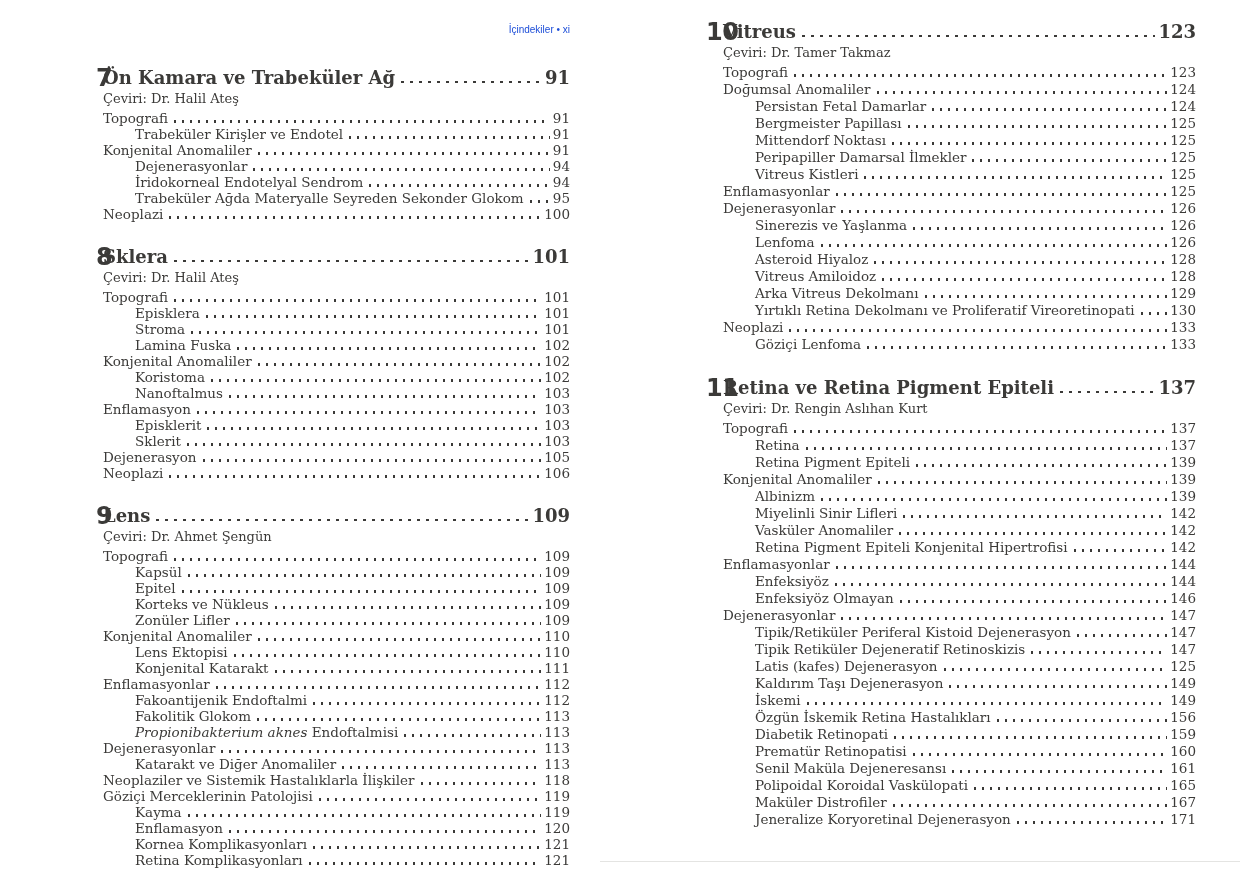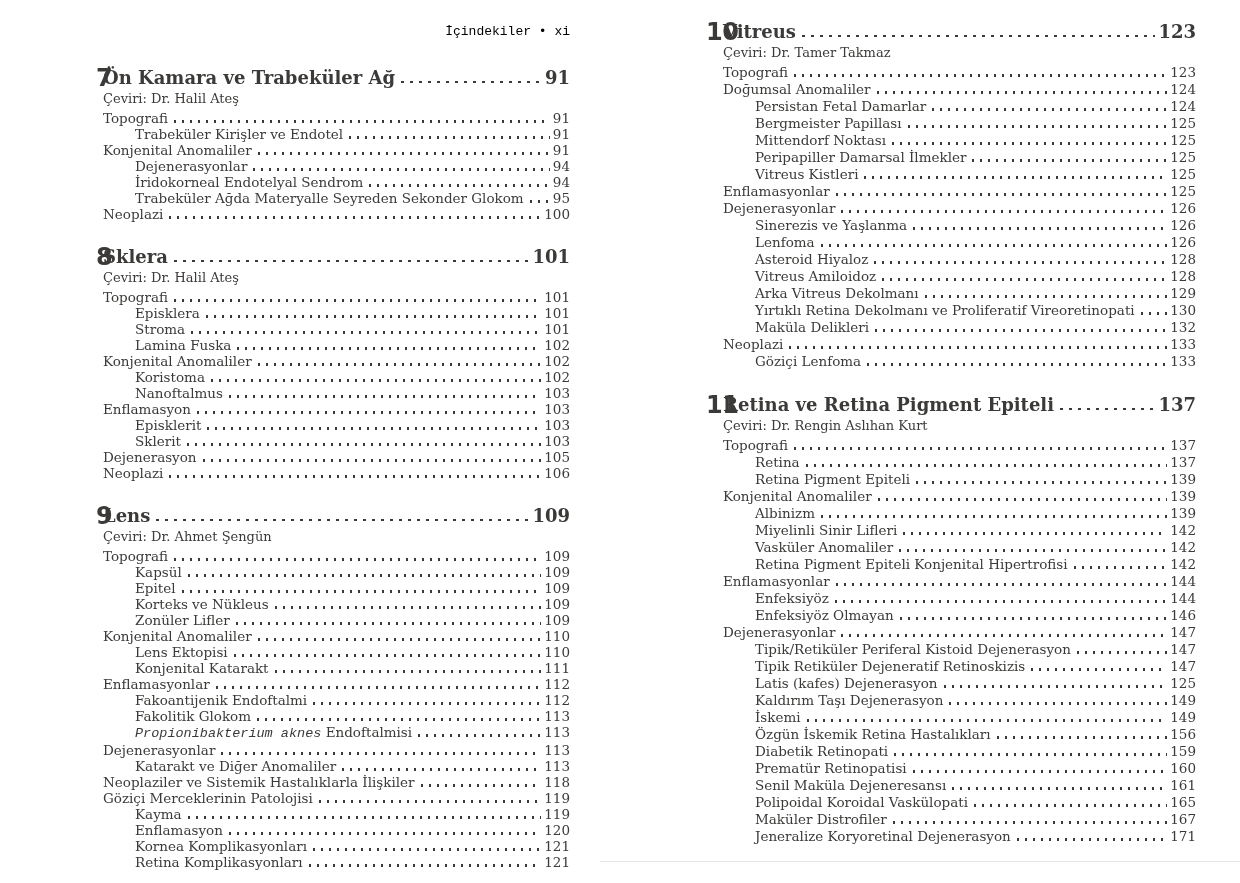--- a/index.html
+++ b/index.html
@@ -1,36 +1,36 @@
 <!DOCTYPE html>
 <html><head>
 <meta charset="utf-8">
 <style>
   html,body{margin:0;padding:0;background:#fff;}
   .page{position:relative;width:1240px;height:883px;background:#ffffff;overflow:hidden;
         font-family:"DejaVu Serif","Liberation Serif",serif;color:#3b3a38;}
   .running-head{position:absolute;top:24px;left:78px;width:492px;text-align:right;
-        font-family:Liberation Mono, monospace;font-size:13px;color:#000000;}
+        font-family:Liberation Sans, sans-serif;font-size:10px;color:#1d4ed8;}
   .col{position:absolute;}
   .col-left{top:66px;left:78px;width:492px;}
   .col-right{top:20px;left:688px;width:508px;}
   .chapter{position:relative;padding-left:25px;margin-bottom:23px;}
   .col-right .chapter{padding-left:35px;}
   .chapter-heading{display:flex;align-items:baseline;font-size:18px;font-weight:bold;line-height:24px;}
   .ch-num{position:absolute;left:18px;top:0;font-family:"DejaVu Sans","Liberation Sans",sans-serif;
         font-size:24px;font-weight:bold;letter-spacing:-0.5px;line-height:24px;}
   .ch-title{white-space:nowrap;}
   .ch-page{font-weight:bold;white-space:nowrap;}
   .translator{font-size:13px;line-height:16px;margin:1px 0 3px;}
   .entry{display:flex;align-items:baseline;font-size:13.5px;line-height:16px;}
   .col-right .entry{line-height:17px;}
   .entry.level-2{padding-left:32px;}
   .entry-label{white-space:nowrap;}
   .entry-page{white-space:nowrap;}
-  .entry-italic{font-style:italic;font-family:Liberation Mono, monospace;}
+  .entry-italic{font-style:italic;}
   .leader{flex:1 1 auto;min-width:12px;height:4px;margin:0 3px;
         background-image:radial-gradient(circle,currentColor 1.15px,rgba(0,0,0,0) 1.25px);
         background-size:8px 3px;background-repeat:repeat-x;background-position:left bottom;}
   .leader-heading{height:4px;
         background-image:radial-gradient(circle,currentColor 1.4px,rgba(0,0,0,0) 1.5px);
         background-size:9px 4px;}
   .artifact{position:absolute;top:861px;left:600px;width:640px;height:1px;background:#e4e4e2;}
 </style>
 </head>
 <body>
@@ -338,25 +338,20 @@
         <div class="entry level-2">
           <span class="entry-label">Arka Vitreus Dekolmanı</span>
           <span class="leader"></span>
           <span class="entry-page">129</span>
         </div>
         <div class="entry level-2">
           <span class="entry-label">Yırtıklı Retina Dekolmanı ve Proliferatif Vireoretinopati</span>
           <span class="leader"></span>
           <span class="entry-page">130</span>
         </div>
-        <div class="entry level-2">
-          <span class="entry-label">Maküla Delikleri</span>
-          <span class="leader"></span>
-          <span class="entry-page">132</span>
-        </div>
         <div class="entry level-1">
           <span class="entry-label">Neoplazi</span>
           <span class="leader"></span>
           <span class="entry-page">133</span>
         </div>
         <div class="entry level-2">
           <span class="entry-label">Göziçi Lenfoma</span>
           <span class="leader"></span>
           <span class="entry-page">133</span>
         </div>

